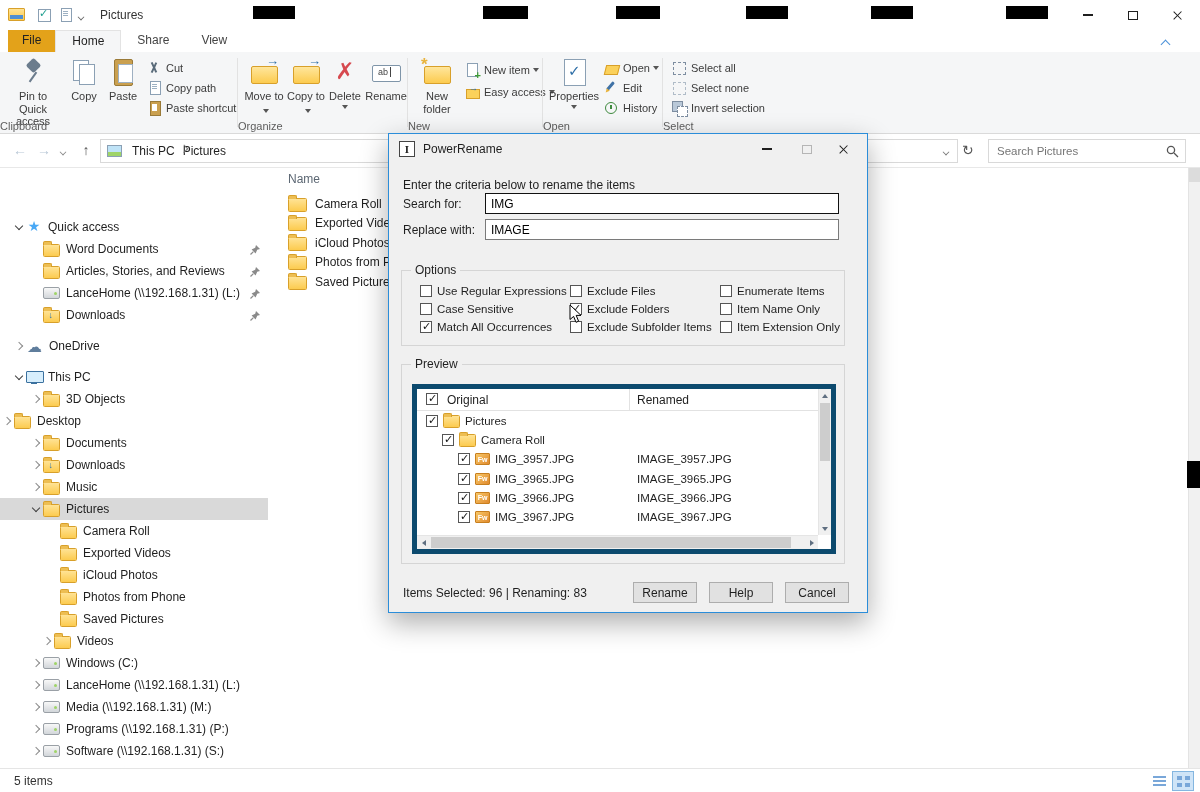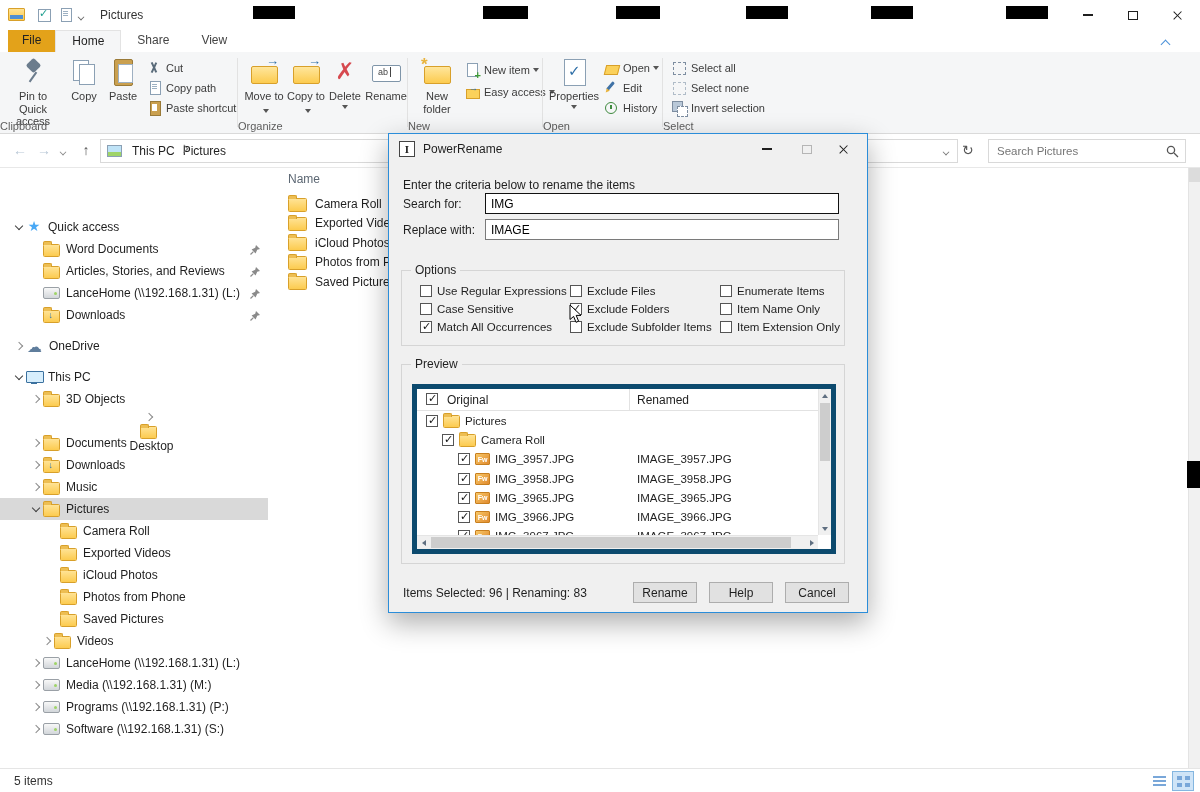--- a/index.html
+++ b/index.html
@@ -426,21 +426,21 @@
     <div class="sb-row spaced" style="padding-left: 12px;">
       <span class="chev down"></span>
       <span class="icon icon-pc"></span>
       <span class="sb-label">This PC</span>
     </div>
     <div class="sb-row" style="padding-left: 29px;">
       <span class="chev right"></span>
       <span class="icon icon-folder"></span>
       <span class="sb-label">3D Objects</span>
     </div>
-    <div class="sb-row" style="padding-left: 29px; flex-direction: column;">
+    <div class="sb-row" style="">
       <span class="chev right"></span>
       <span class="icon icon-folder"></span>
       <span class="sb-label">Desktop</span>
     </div>
     <div class="sb-row" style="padding-left: 29px;">
       <span class="chev right"></span>
       <span class="icon icon-folder"></span>
       <span class="sb-label">Documents</span>
     </div>
     <div class="sb-row" style="padding-left: 29px;">
@@ -480,20 +480,25 @@
     </div>
     <div class="sb-row" style="padding-left: 46px;">
       <span class="chev"></span>
       <span class="icon icon-folder"></span>
       <span class="sb-label">Saved Pictures</span>
     </div>
     <div class="sb-row" style="padding-left: 40px;">
       <span class="chev right"></span>
       <span class="icon icon-folder"></span>
       <span class="sb-label">Videos</span>
+    </div>
+    <div class="sb-row" style="padding-left: 29px;">
+      <span class="chev right"></span>
+      <span class="icon icon-drive"></span>
+      <span class="sb-label">Windows (C:)</span>
     </div>
     <div class="sb-row" style="padding-left: 29px;">
       <span class="chev right"></span>
       <span class="icon icon-drive"></span>
       <span class="sb-label">LanceHome (\\192.168.1.31) (L:)</span>
     </div>
     <div class="sb-row" style="padding-left: 29px;">
       <span class="chev right"></span>
       <span class="icon icon-drive"></span>
       <span class="sb-label">Media (\\192.168.1.31) (M:)</span>
@@ -642,26 +647,20 @@
           </div>
           <div class="pv-row" style="padding-left: 41px;">
             <span class="cb small checked"></span>
             <span class="icon icon-image">Fw</span>
             <span class="orig">IMG_3957.JPG</span>
             <span class="renamed">IMAGE_3957.JPG</span>
           </div>
           <div class="pv-row" style="padding-left: 41px;">
             <span class="cb small checked"></span>
             <span class="icon icon-image">Fw</span>
-            <span class="orig">IMG_3958.JPG</span>
-            <span class="renamed">IMAGE_3958.JPG</span>
-          </div>
-          <div class="pv-row" style="padding-left: 41px;">
-            <span class="cb small checked"></span>
-            <span class="icon icon-image">Fw</span>
             <span class="orig">IMG_3965.JPG</span>
             <span class="renamed">IMAGE_3965.JPG</span>
           </div>
           <div class="pv-row" style="padding-left: 41px;">
             <span class="cb small checked"></span>
             <span class="icon icon-image">Fw</span>
             <span class="orig">IMG_3966.JPG</span>
             <span class="renamed">IMAGE_3966.JPG</span>
           </div>
           <div class="pv-row" style="padding-left: 41px;">

